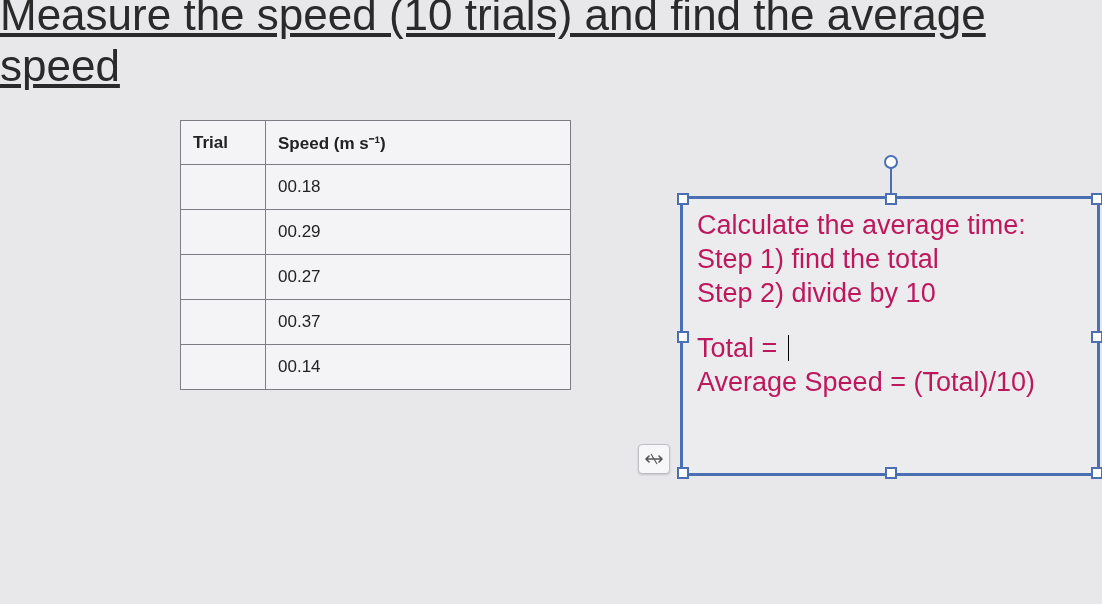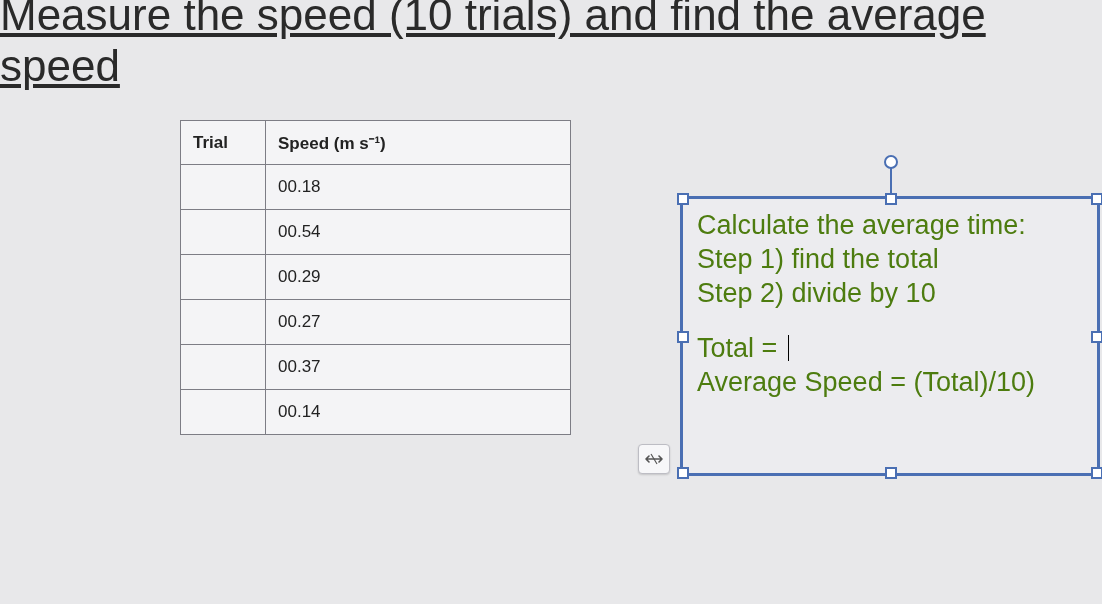--- a/index.html
+++ b/index.html
@@ -99,21 +99,21 @@
     top: -44px;
     width: 10px;
     height: 10px;
     margin-left: -6px;
     border: 2px solid #4a6fb3;
     border-radius: 50%;
     background: #fff;
   }
   .callout-line {
     font-size: 27px;
-    color: #4d7c0f;
+    color: #be185d;
     line-height: 1.25;
     white-space: nowrap;
   }
   .gap { height: 22px; }
   .cursor {
     display: inline-block;
     width: 1px;
     height: 26px;
     background: #000;
     vertical-align: -4px;
@@ -148,24 +148,20 @@
         <th class="speed-h">Speed (m s⁻¹)</th>
       </tr>
     </thead>
     <tbody>
       <tr>
           <td class="trial-c"></td>
           <td class="speed-c">00.18</td>
         </tr>
       <tr>
           <td class="trial-c"></td>
-          <td class="speed-c">00.54</td>
-        </tr>
-      <tr>
-          <td class="trial-c"></td>
           <td class="speed-c">00.29</td>
         </tr>
       <tr>
           <td class="trial-c"></td>
           <td class="speed-c">00.27</td>
         </tr>
       <tr>
           <td class="trial-c"></td>
           <td class="speed-c">00.37</td>
         </tr>

